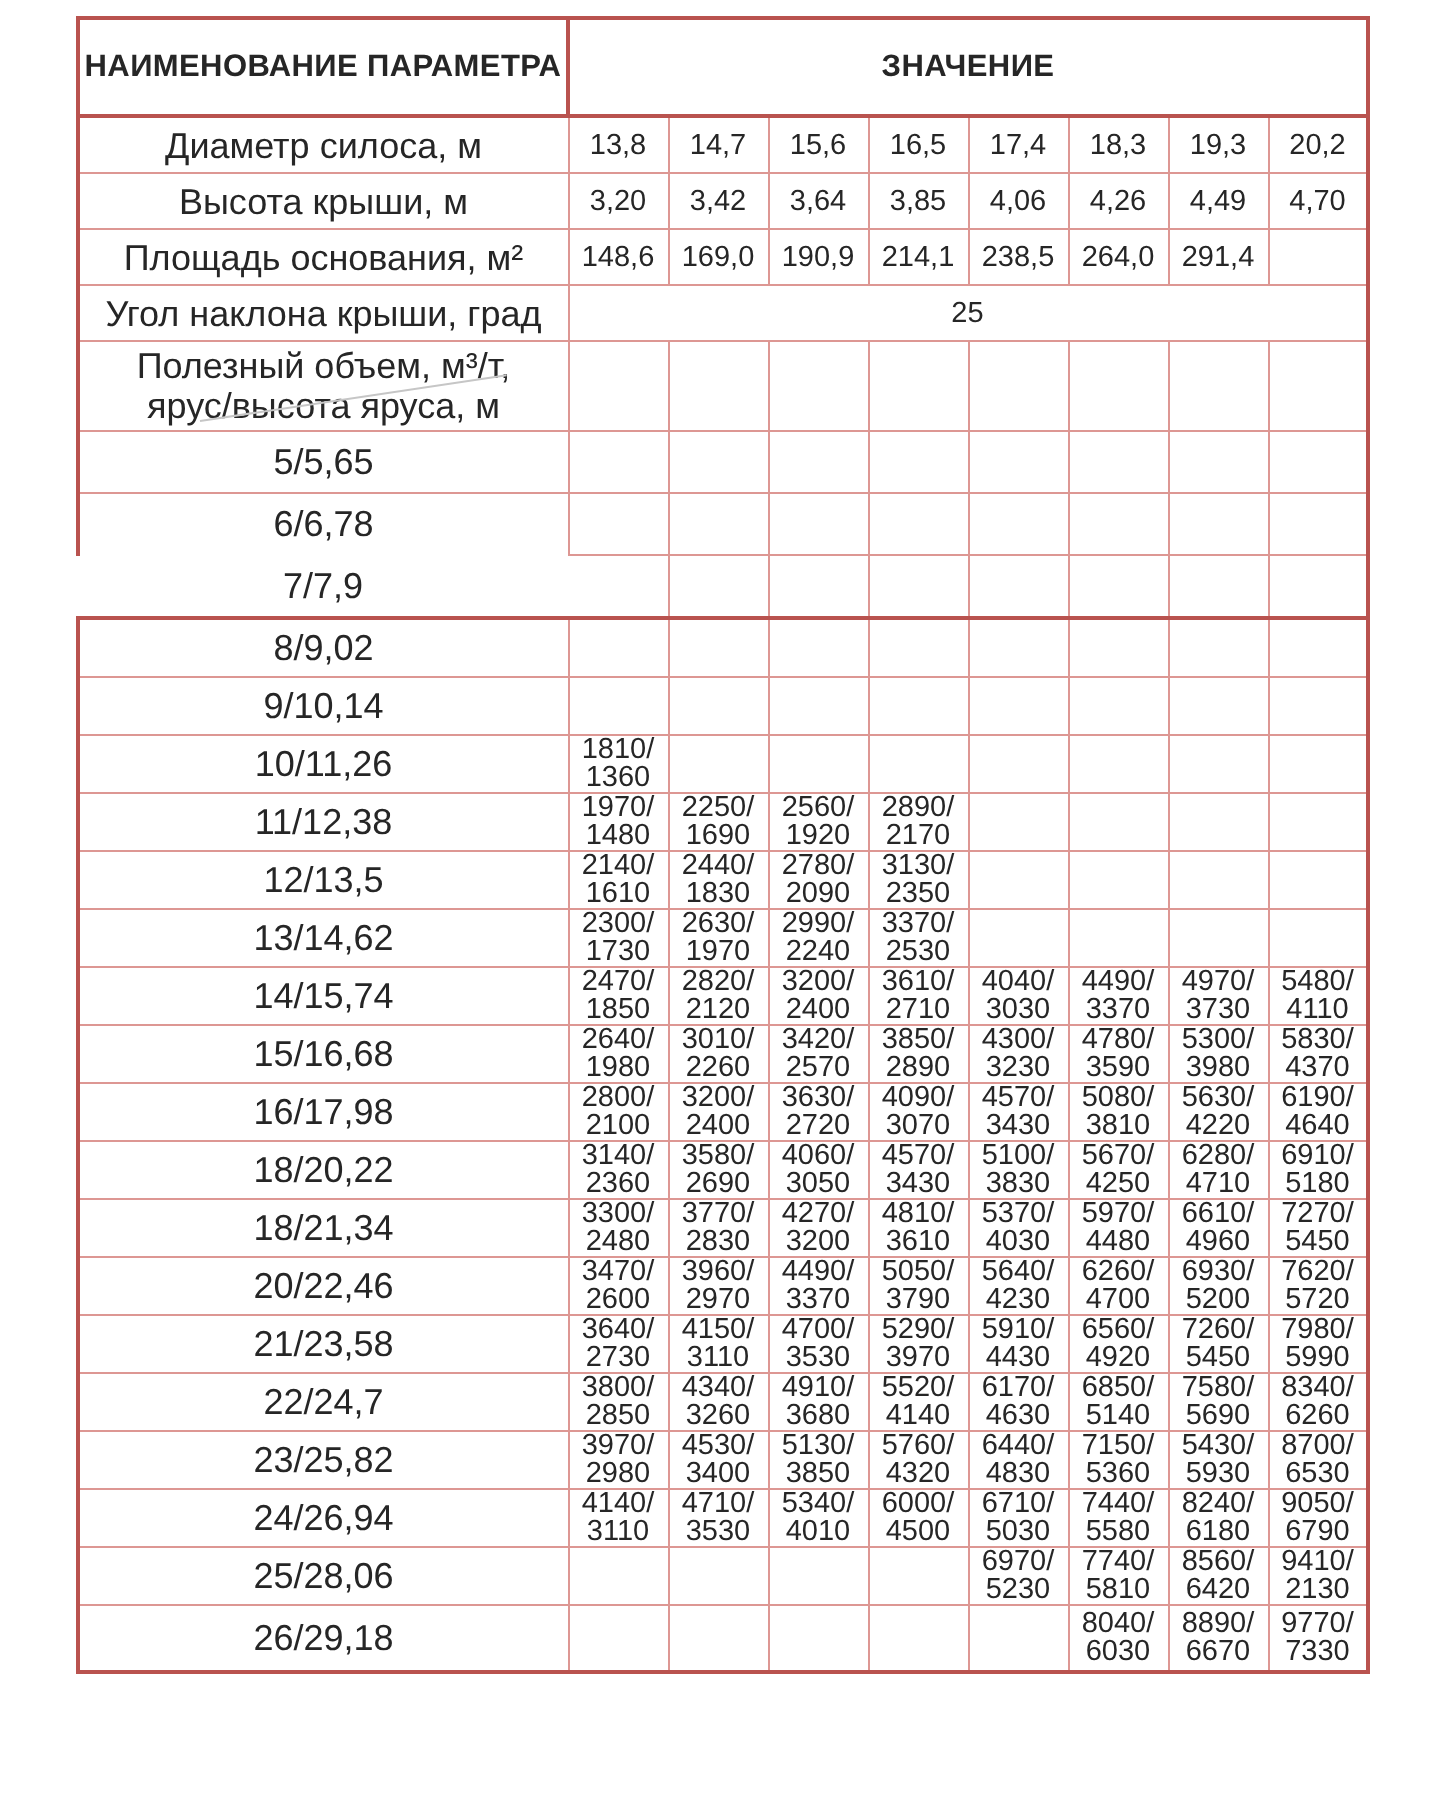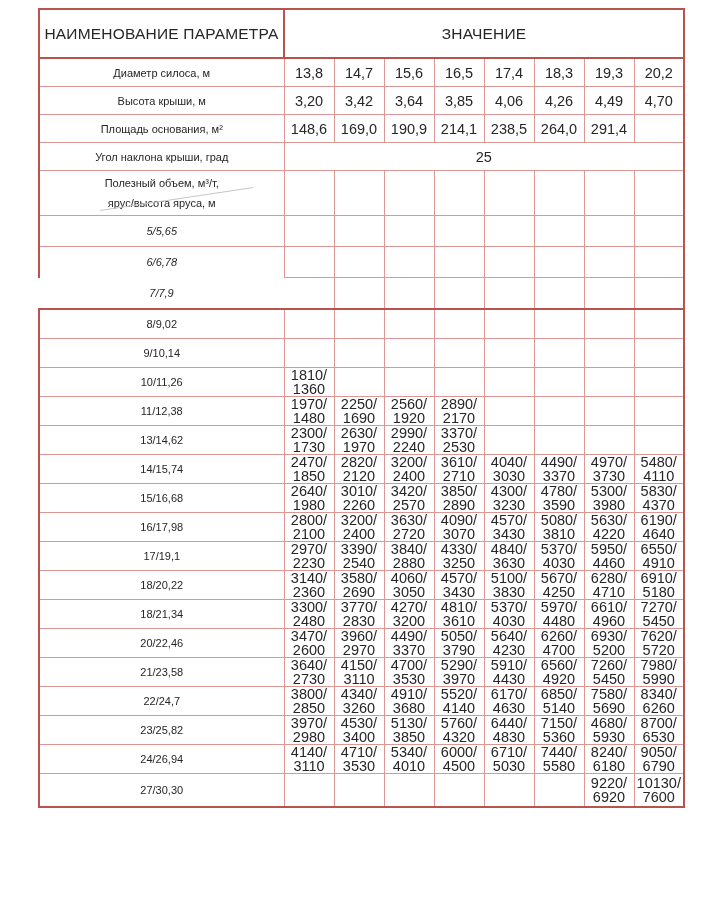--- a/index.html
+++ b/index.html
@@ -26,35 +26,35 @@
     border:1px solid var(--border-inner);
     text-align:center;
     vertical-align:middle;
     padding:0;
     overflow:hidden;
   }
   
   .t-header td{
     border:2px solid var(--border-outer);
     height:47px;
-    font-weight:normal;
+    font-weight:bold;
     font-size:15.5px;
     letter-spacing:.2px;
   }
   
   col.c-lbl{width:245px;}
   col.c-val{width:50px;}
   
-  td.lbl{font-size:11px;line-height:20px;white-space:pre-line;}
+  td.lbl{font-size:18px;line-height:20px;white-space:pre-line;}
   td.val{font-size:14.5px;line-height:14px;white-space:pre-line;}
   td.val.span{line-height:18px;}
   
   .t-spec td{height:27px;}
   .t-spec tr:nth-child(5) td{height:44px;}
-  .t-spec tr:nth-child(n+6) td{height:30px;font-style:italic;}
+  .t-spec tr:nth-child(n+6) td{height:30px;}
   .t-spec td:first-child{border-left:2px solid var(--border-outer);}
   .t-spec td:last-child{border-right:2px solid var(--border-outer);}
   .t-spec tr:first-child td{border-top:none;}
   .t-spec tr:last-child td{border-bottom:none;}
   
   .t-spec tr:nth-last-child(2) td.lbl{border-bottom:none;margin-left:24px;}
   .t-spec tr:last-child td.lbl{border-left:none;border-top:none;border-right:none;margin-top:20px;}
   .t-spec tr:last-child td.lbl + td{border-left:none;}
   
   .t-volume td{height:28px;}
@@ -244,20 +244,35 @@
           <td class="val">2560/
 1920</td>
           <td class="val">2890/
 2170</td>
           <td class="val"></td>
           <td class="val"></td>
           <td class="val"></td>
           <td class="val"></td>
         </tr>
         <tr>
+          <td class="lbl">12/13,5</td>
+          <td class="val">2140/
+1610</td>
+          <td class="val">2440/
+1830</td>
+          <td class="val">2780/
+2090</td>
+          <td class="val">3130/
+2350</td>
+          <td class="val"></td>
+          <td class="val"></td>
+          <td class="val"></td>
+          <td class="val"></td>
+        </tr>
+        <tr>
           <td class="lbl">13/14,62</td>
           <td class="val">2300/
 1730</td>
           <td class="val">2630/
 1970</td>
           <td class="val">2990/
 2240</td>
           <td class="val">3370/
 2530</td>
           <td class="val"></td>
@@ -316,39 +331,20 @@
           <td class="val">4570/
 3430</td>
           <td class="val">5080/
 3810</td>
           <td class="val">5630/
 4220</td>
           <td class="val">6190/
 4640</td>
         </tr>
         <tr>
-          <td class="lbl">17/19,1</td>
-          <td class="val">2970/
-2230</td>
-          <td class="val">3390/
-2540</td>
-          <td class="val">3840/
-2880</td>
-          <td class="val">4330/
-3250</td>
-          <td class="val">4840/
-3630</td>
-          <td class="val">5370/
-4030</td>
-          <td class="val">5950/
-4460</td>
-          <td class="val">6550/
-4910</td>
-        </tr>
-        <tr>
           <td class="lbl">18/20,22</td>
           <td class="val">3140/
 2360</td>
           <td class="val">3580/
 2690</td>
           <td class="val">4060/
 3050</td>
           <td class="val">4570/
 3430</td>
           <td class="val">5100/
@@ -443,21 +439,21 @@
           <td class="val">4530/
 3400</td>
           <td class="val">5130/
 3850</td>
           <td class="val">5760/
 4320</td>
           <td class="val">6440/
 4830</td>
           <td class="val">7150/
 5360</td>
-          <td class="val">4680/
+          <td class="val">5430/
 5930</td>
           <td class="val">8700/
 6530</td>
         </tr>
         <tr>
           <td class="lbl">24/26,94</td>
           <td class="val">4140/
 3110</td>
           <td class="val">4710/
 3530</td>
@@ -468,29 +464,45 @@
           <td class="val">6710/
 5030</td>
           <td class="val">7440/
 5580</td>
           <td class="val">8240/
 6180</td>
           <td class="val">9050/
 6790</td>
         </tr>
         <tr>
-          <td class="lbl">27/30,30</td>
-          <td class="val"></td>
-          <td class="val"></td>
-          <td class="val"></td>
-          <td class="val"></td>
-          <td class="val"></td>
-          <td class="val"></td>
-          <td class="val">9220/
-6920</td>
-          <td class="val">10130/
-7600</td>
+          <td class="lbl">25/28,06</td>
+          <td class="val"></td>
+          <td class="val"></td>
+          <td class="val"></td>
+          <td class="val"></td>
+          <td class="val">6970/
+5230</td>
+          <td class="val">7740/
+5810</td>
+          <td class="val">8560/
+6420</td>
+          <td class="val">9410/
+2130</td>
+        </tr>
+        <tr>
+          <td class="lbl">26/29,18</td>
+          <td class="val"></td>
+          <td class="val"></td>
+          <td class="val"></td>
+          <td class="val"></td>
+          <td class="val"></td>
+          <td class="val">8040/
+6030</td>
+          <td class="val">8890/
+6670</td>
+          <td class="val">9770/
+7330</td>
         </tr>
       </tbody>
   </table>
 
   <div class="stray"></div>
 </div>
 
 </body></html>

